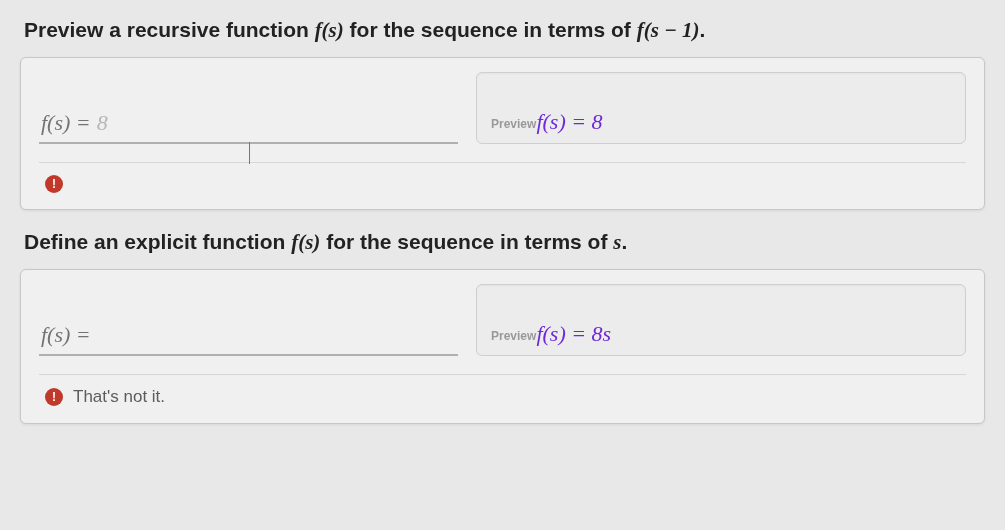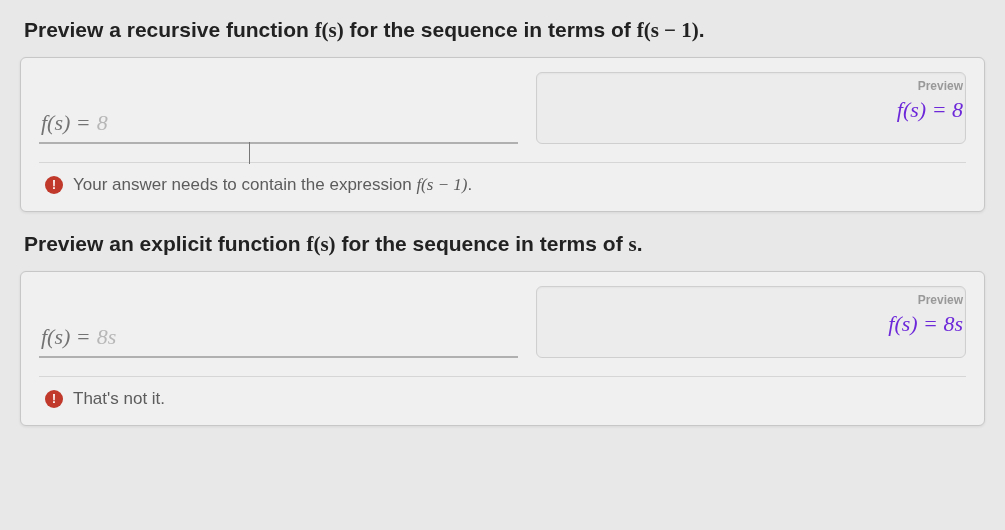--- a/index.html
+++ b/index.html
@@ -18,20 +18,21 @@
     }
     .question-prompt {
       font-size: 21px;
       font-weight: 600;
       color: #222;
       margin: 8px 0 14px 0;
       padding-left: 4px;
     }
     .question-prompt .math {
       font-family: "Times New Roman", serif;
+      font-style: italic;
     }
     .card {
       background: #f0f0f0;
       border: 1px solid #c7c7c7;
       border-radius: 6px;
       box-shadow: 0 1px 3px rgba(0,0,0,0.08);
       padding: 14px 18px 12px 18px;
       margin-bottom: 20px;
     }
     .row {
@@ -61,29 +62,29 @@
       outline: none;
       background: transparent;
       font-family: "Times New Roman", serif;
       font-size: 22px;
       color: #b7b7b7;
       font-style: italic;
       flex: 1;
       min-width: 40px;
     }
     .preview-box {
-      width: 430px;
+      width: 490px;
       min-height: 72px;
       background: #ececec;
       border: 1px solid #cfcfcf;
       border-radius: 6px;
-      padding: 6px 2px 8px 14px;
+      padding: 6px 15px 8px 14px;
       box-shadow: inset 0 1px 2px rgba(0,0,0,0.04);
       display: flex;
-      flex-direction: column;
+      flex-direction: row;
     }
     .preview-label {
       align-self: flex-end;
       font-size: 12px;
       color: #999;
       font-weight: 600;
       margin-bottom: 4px;
     }
     .preview-content {
       align-self: flex-end;
@@ -145,35 +146,31 @@
     <div class="preview-box">
       <div class="preview-label">Preview</div>
       <div class="preview-content">f(s) = 8</div>
     </div>
   </div>
   <div style="position:relative;height:0;">
     <span class="caret" style="margin-left:210px;"></span>
   </div>
   <div class="feedback-row">
     <span class="error-icon">!</span>
-    <span>
-      <span>Your answer needs to contain the expression </span><span class="math">f(s − 1)</span><span>.</span>
-    </span>
   </div>
 </div>
 
 <div class="question-prompt">
-  <span>Preview an explicit function </span><span class="math">f(s)</span><span> for the sequence in terms of </span><span class="math">s</span><span>.</span>
+  <span>Define an explicit function </span><span class="math">f(s)</span><span> for the sequence in terms of </span><span class="math">s</span><span>.</span>
 </div>
 
 <div class="card">
   <div class="row">
     <div class="input-wrap">
       <span class="input-prefix">f(s) =</span>
-      <input class="answer-input" value="8s" style="">
     </div>
     <div class="preview-box">
       <div class="preview-label">Preview</div>
       <div class="preview-content">f(s) = 8s</div>
     </div>
   </div>
   <div class="feedback-row">
     <span class="error-icon">!</span>
     <span>That's not it.</span>
   </div>

